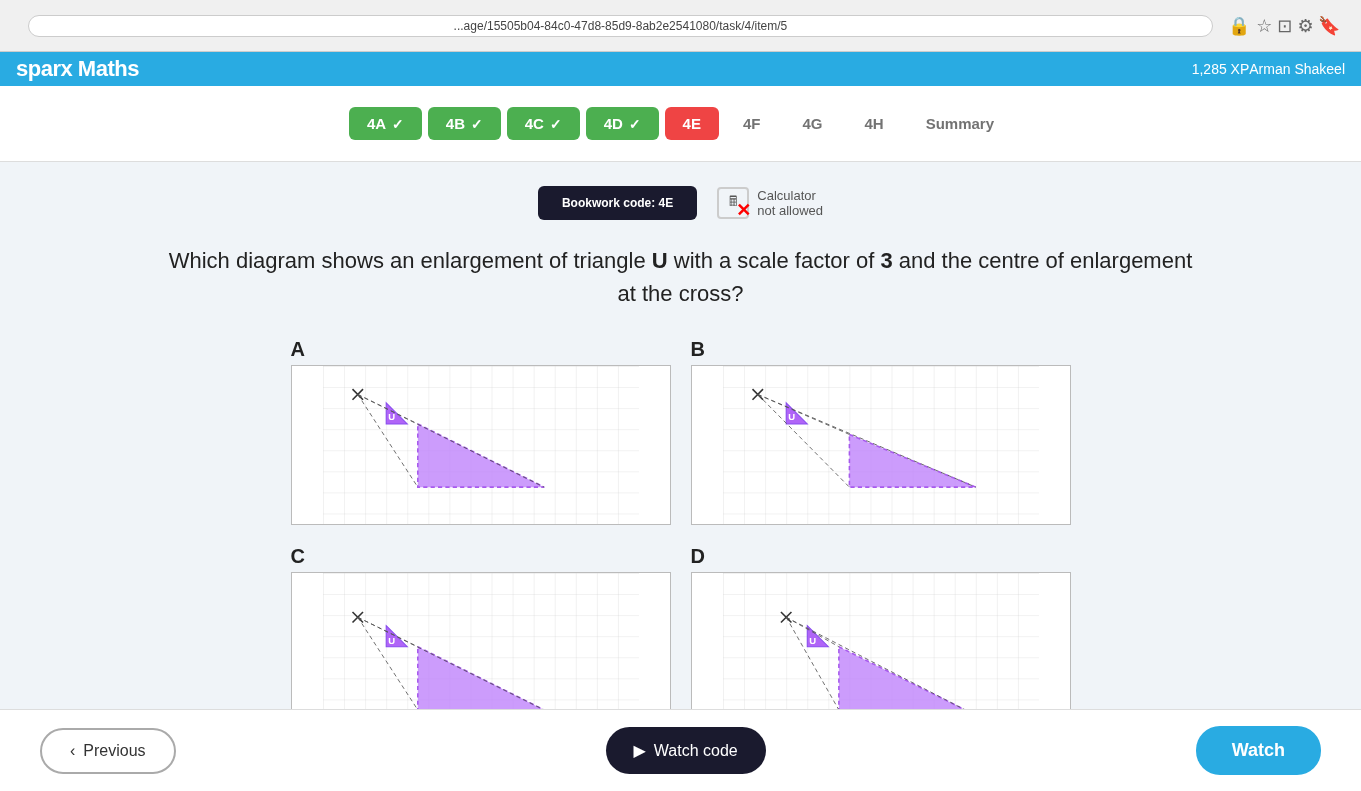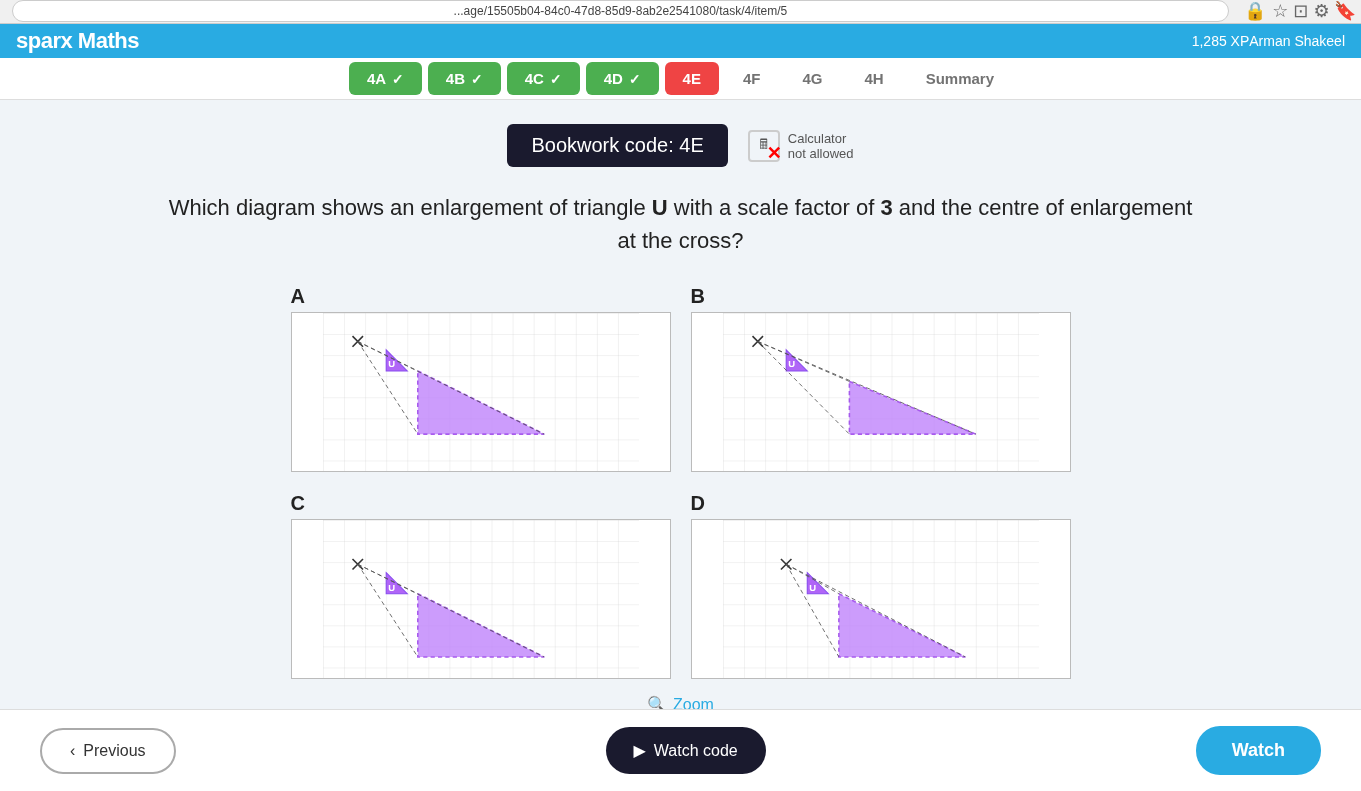--- a/index.html
+++ b/index.html
@@ -1,24 +1,24 @@
 <!DOCTYPE html>
 <html><head>
   <meta charset="utf-8">
   <style>
     * { box-sizing: border-box; margin: 0; padding: 0; }
     body { font-family: 'Segoe UI', Arial, sans-serif; background: #e8eef5; width: 1361px; min-height: 791px; overflow: hidden; }
 
     
     .browser-bar {
       background: #f0f0f0;
-      height: 24px;
-      display: flex;
-      align-items: flex-start;
-      padding: 0 4px;
+      height: 52px;
+      display: flex;
+      align-items: center;
+      padding: 0 20px;
       border-bottom: 1px solid #ccc;
       font-size: 12px;
       color: #555;
     }
     .url-bar {
       flex: 1;
       text-align: center;
       background: white;
       border: 1px solid #ccc;
       border-radius: 12px;
@@ -50,21 +50,21 @@
       align-items: center;
       gap: 0;
     }
 
     
     .tab-nav {
       background: white;
       display: flex;
       align-items: center;
       justify-content: center;
-      padding: 4px 0;
+      padding: 21px 0;
       gap: 6px;
       border-bottom: 1px solid #ddd;
     }
     .tab {
       padding: 8px 18px;
       border-radius: 6px;
       font-size: 15px;
       font-weight: 600;
       cursor: pointer;
       display: flex;
@@ -98,22 +98,22 @@
       align-items: center;
       justify-content: center;
       gap: 20px;
       margin-bottom: 24px;
     }
     .bookwork-code-btn {
       background: #1a1a2e;
       color: white;
       padding: 10px 24px;
       border-radius: 6px;
-      font-size: 20px;
-      font-weight: 400;
+      font-size: 12px;
+      font-weight: 700;
     }
     .calculator-info {
       display: flex;
       align-items: center;
       gap: 8px;
       font-size: 13px;
       color: #555;
     }
     .calc-icon {
       width: 32px;

